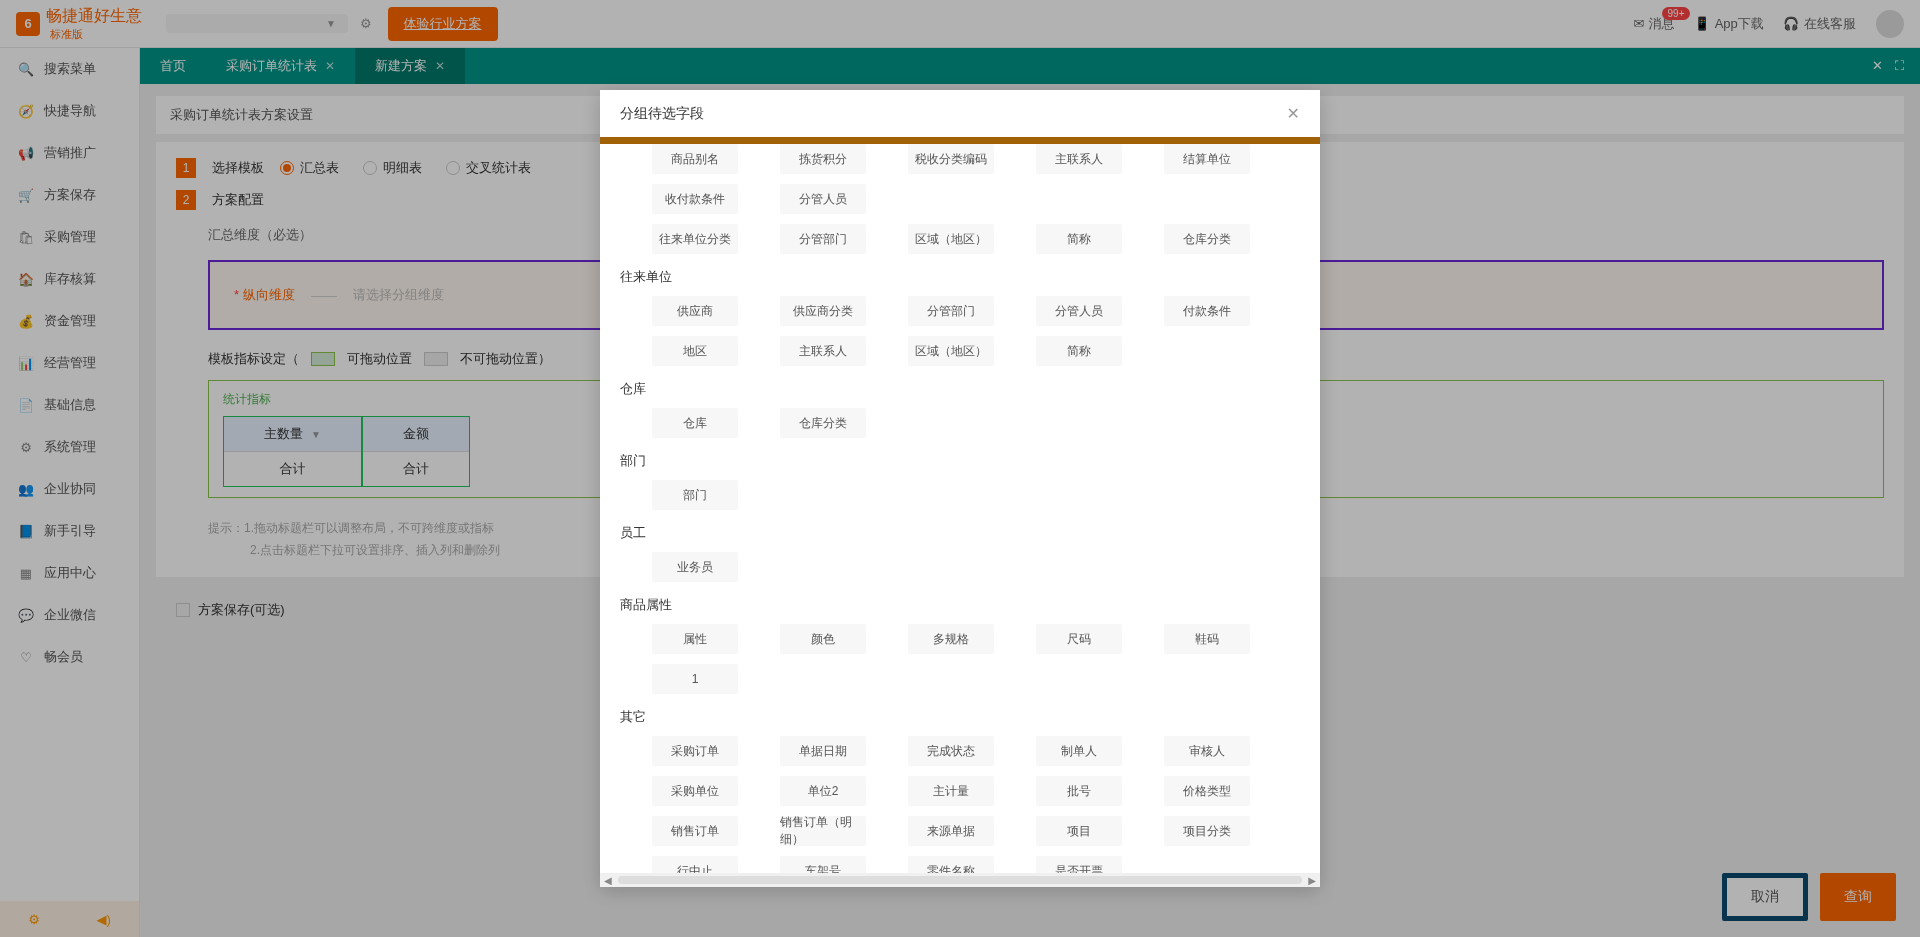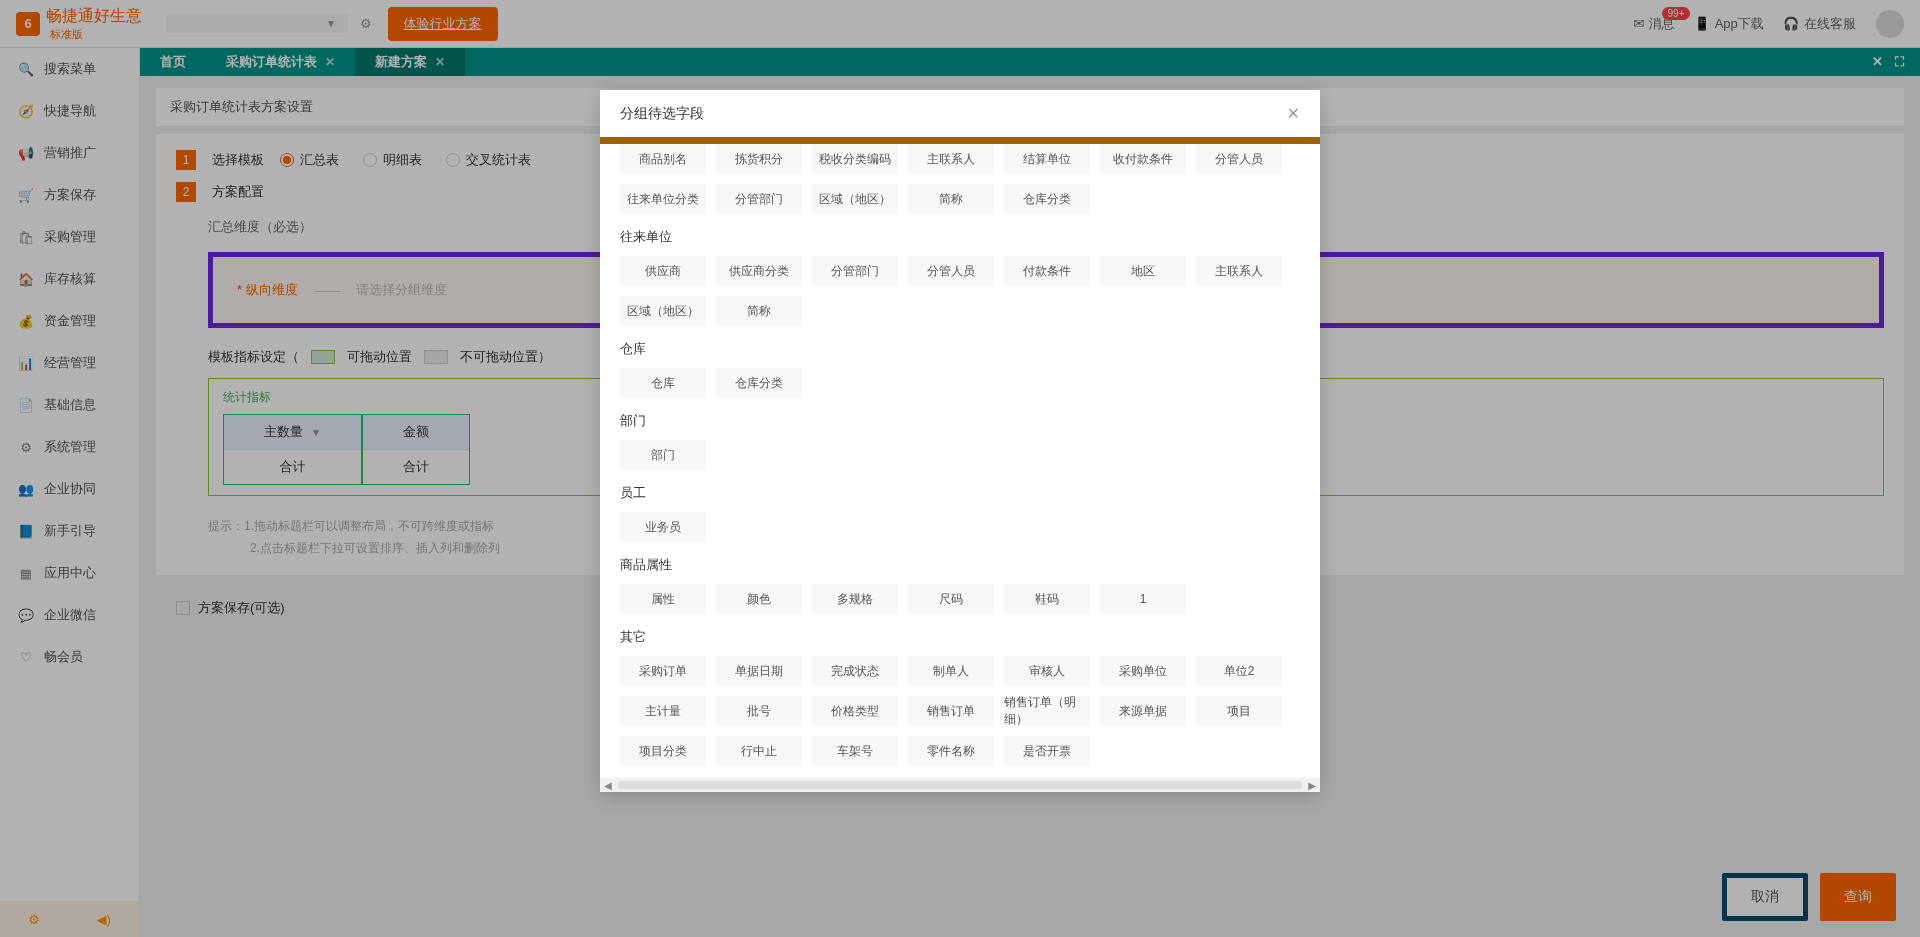--- a/index.html
+++ b/index.html
@@ -28,21 +28,21 @@
 .sidebar-menu { flex: 1; overflow-y: auto; }
 .sidebar-item { display: flex; align-items: center; gap: 10px; padding: 12px 18px; color: #555; cursor: pointer; }
 .sidebar-icon { width: 16px; height: 16px; display: inline-flex; align-items: center; justify-content: center; color: #888; }
 .sidebar-footer { height: 36px; background: #fef3e6; display: flex; align-items: center; justify-content: space-around; }
 .sidebar-footer-icon { color: #f90; cursor: pointer; }
 
 
 .main { flex: 1; display: flex; flex-direction: column; background: #f0f0f0; position: relative; }
 
 
-.tabs { height: 28px; background: #009688; display: flex; align-items: center; font-weight: bold; }
+.tabs { height: 36px; background: #009688; display: flex; align-items: center; }
 .tab { padding: 0 20px; height: 100%; display: flex; align-items: center; gap: 8px; color: #fff; cursor: pointer; }
 .tab.active { background: #00796b; }
 .tab-close { font-size: 12px; opacity: 0.7; }
 .tabs-right { margin-left: auto; display: flex; gap: 12px; padding-right: 16px; color: #fff; }
 
 
 .content { flex: 1; padding: 12px 16px; overflow: auto; }
 .page-title-row { background: #fff; padding: 10px 14px; font-size: 13px; color: #555; margin-bottom: 8px; }
 
 .section { background: #fff; padding: 16px 20px; margin-bottom: 12px; }
@@ -50,21 +50,21 @@
 .step-num { width: 20px; height: 20px; background: #f60; color: #fff; display: inline-flex; align-items: center; justify-content: center; font-size: 12px; }
 .step-label { color: #333; font-weight: 500; }
 .radio-group { display: flex; gap: 24px; }
 .radio-item { display: flex; align-items: center; gap: 6px; cursor: pointer; }
 .radio-circle { width: 14px; height: 14px; border: 1px solid #ccc; border-radius: 50%; display: inline-flex; align-items: center; justify-content: center; }
 .radio-circle.checked { border-color: #f60; }
 .radio-circle.checked::after { content: ''; width: 8px; height: 8px; background: #f60; border-radius: 50%; }
 
 .sub-section { margin-left: 32px; margin-top: 16px; }
 .sub-title { color: #666; margin-bottom: 16px; }
-.dim-box { background: #fef6ef; border: 5px solid #6d28d9; padding: 24px; display: flex; align-items: center; gap: 16px; }
+.dim-box { background: #fef6ef; border: 2px solid #6d28d9; padding: 24px; display: flex; align-items: center; gap: 16px; }
 .dim-label { color: #f60; }
 .dim-label::before { content: '*'; color: #f44; margin-right: 4px; }
 .dim-dash { color: #ccc; }
 .dim-placeholder { color: #bbb; }
 
 .template-row { display: flex; align-items: center; gap: 12px; margin-top: 20px; }
 .legend-draggable { width: 24px; height: 14px; background: #d4edda; border: 1px solid #8bc34a; display: inline-block; }
 .legend-fixed { width: 24px; height: 14px; background: #eee; border: 1px solid #ccc; display: inline-block; }
 
 .stat-box { border: 1px solid #8bc34a; margin-top: 12px; padding: 10px 14px; }
@@ -89,21 +89,21 @@
 .overlay { position: fixed; inset: 0; background: rgba(0,0,0,0.3); z-index: 100; }
 
 
 .modal { position: fixed; top: 90px; left: 50%; transform: translateX(-50%); width: 720px; background: #fff; z-index: 101; box-shadow: 0 4px 20px rgba(0,0,0,0.2); display: flex; flex-direction: column; max-height: calc(100vh - 140px); }
 .modal-header { padding: 14px 20px; border-bottom: 7px solid #a16207; display: flex; align-items: center; justify-content: space-between; }
 .modal-title { font-size: 14px; color: #333; }
 .modal-close { cursor: pointer; color: #999; font-size: 16px; }
 .modal-body { flex: 1; overflow-y: auto; padding: 0 20px 12px; }
 .field-group-title { font-size: 13px; color: #333; margin: 14px 0 10px; }
 .field-grid { display: flex; flex-wrap: wrap; gap: 10px; }
-.field-chip { width: 86px; height: 30px; background: #f7f7f7; display: flex; align-items: center; justify-content: center; font-size: 12px; color: #555; cursor: pointer; border-radius: 2px; }
+.field-chip { width: 86px; height: 30px; background: #f7f7f7; display: flex; align-items: center; justify-content: center; font-size: 12px; color: #555; cursor: pointer; border-radius: 2px; margin-left: 32px; }
 .modal-scrollbar { height: 14px; background: #f0f0f0; display: flex; align-items: center; padding: 0 4px; }
 .modal-scrollbar-track { flex: 1; height: 8px; background: #ddd; border-radius: 4px; margin: 0 6px; }
 .modal-scroll-arrow { color: #888; font-size: 10px; }
 
 
 .modal-body::-webkit-scrollbar { width: 8px; }
 .modal-body::-webkit-scrollbar-thumb { background: #ccc; border-radius: 4px; }
 </style>
 </head>
 <body>

